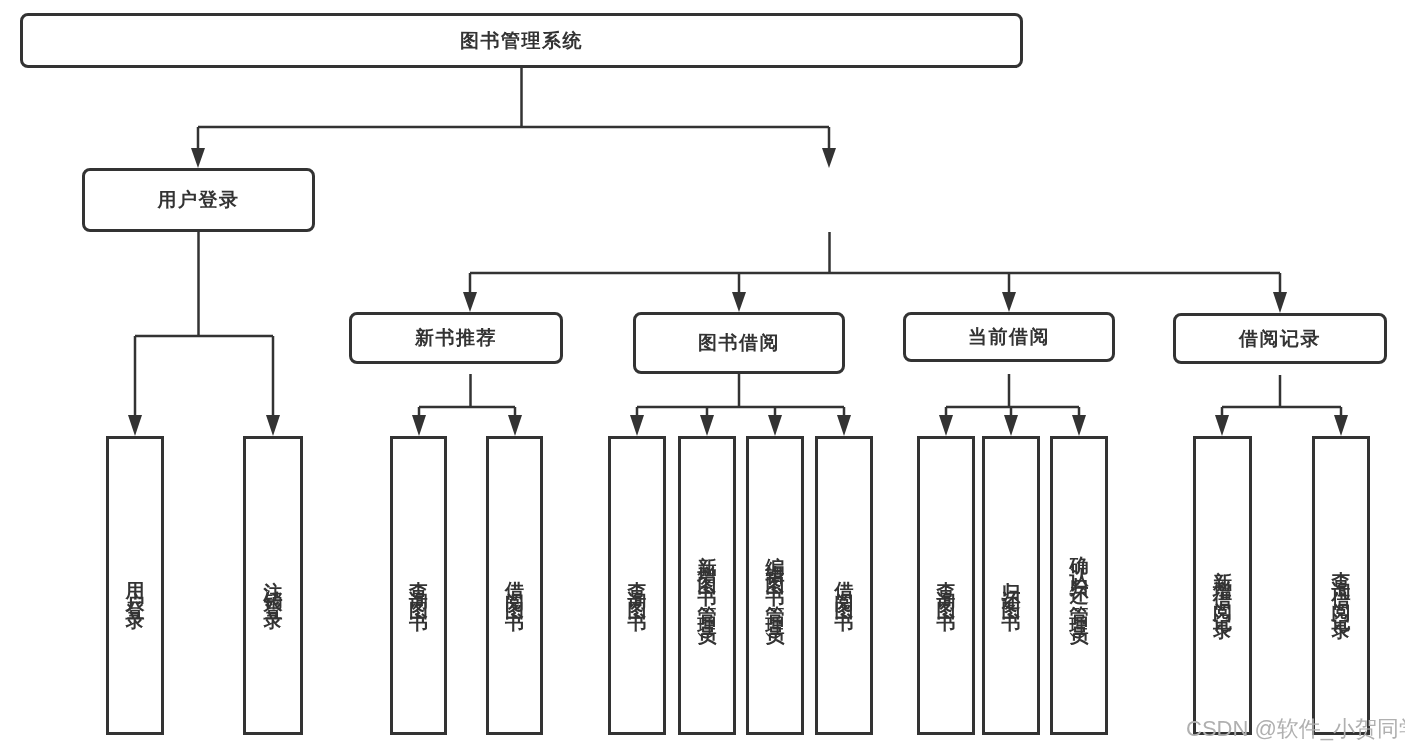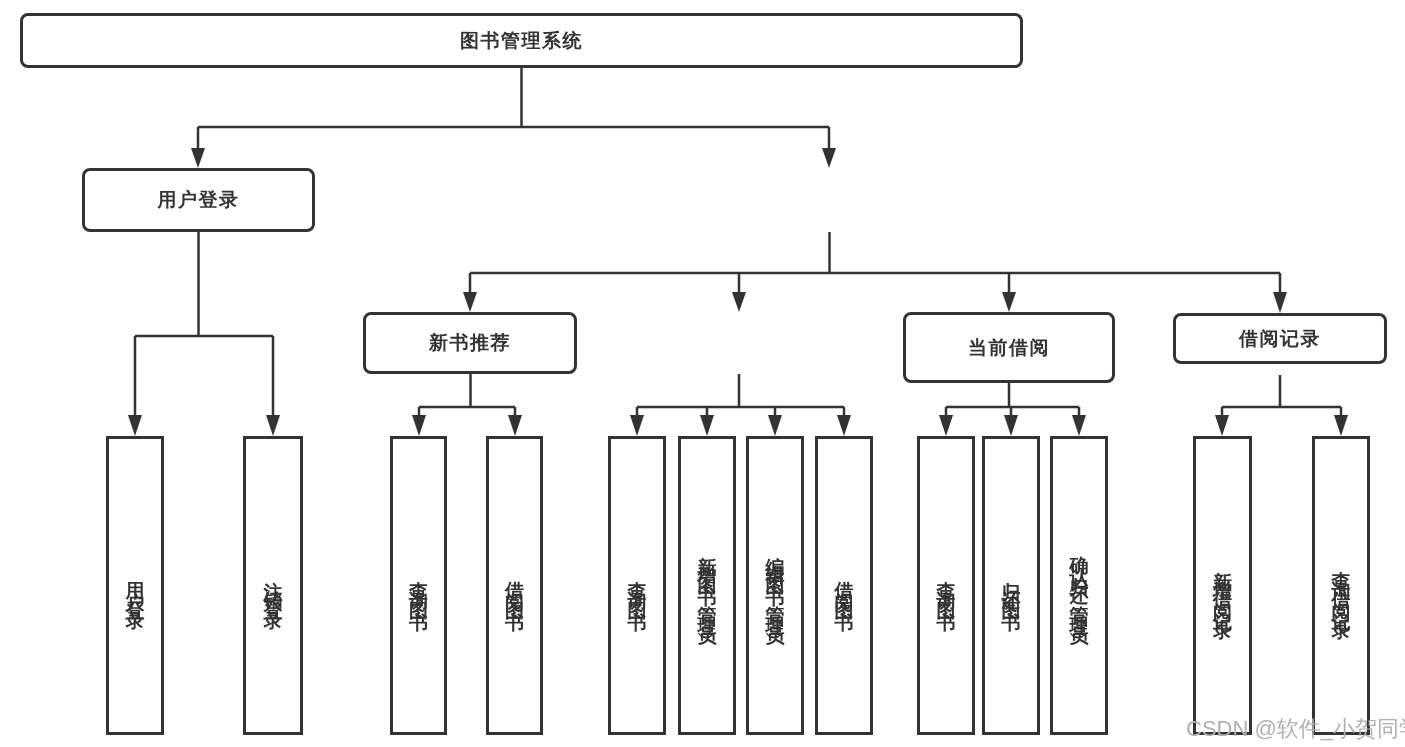--- a/index.html
+++ b/index.html
@@ -20,23 +20,23 @@
   .hbox{font-size:19px;letter-spacing:1.5px;border-radius:8px;}
   .vbox{
     writing-mode:vertical-rl;
     font-size:19px;letter-spacing:10px;
     text-align:center;
   }
   
   .n-root{left:20px;top:13px;width:1003px;height:55px;}
   .n-user-login{left:82px;top:168px;width:233px;height:64px;}
   .n-book-mgmt{left:712px;top:168px;width:235px;height:64px;}
-  .n-newbook{left:363px;top:312px;width:214px;height:62px;}
+  .n-newbook{left:349px;top:312px;width:214px;height:52px;}
   .n-borrowing{left:633px;top:312px;width:212px;height:62px;}
-  .n-current{left:903px;top:312px;width:212px;height:71px;}
+  .n-current{left:903px;top:312px;width:212px;height:50px;}
   .n-records{left:1173px;top:313px;width:214px;height:51px;}
   .n-l1a{left:106px;top:436px;width:58px;height:299px;}
   .n-l1b{left:243px;top:436px;width:60px;height:299px;}
   .n-l2a{left:390px;top:436px;width:57px;height:299px;}
   .n-l2b{left:486px;top:436px;width:57px;height:299px;}
   .n-l3a{left:608px;top:436px;width:58px;height:299px;}
   .n-l3b{left:678px;top:436px;width:58px;height:299px;}
   .n-l3c{left:746px;top:436px;width:58px;height:299px;}
   .n-l3d{left:815px;top:436px;width:58px;height:299px;}
   .n-l4a{left:917px;top:436px;width:58px;height:299px;}
@@ -125,20 +125,23 @@
     <span>图书管理系统</span>
   </div>
 
   <div class="box hbox n-user-login">
     <span>用户登录</span>
   </div>
 
   <div class="box hbox n-newbook">
     <span>新书推荐</span>
   </div>
+  <div class="box hbox n-borrowing">
+    <span>图书借阅</span>
+  </div>
   <div class="box hbox n-current">
     <span>当前借阅</span>
   </div>
   <div class="box hbox n-records">
     <span>借阅记录</span>
   </div>
 
   <div class="box vbox n-l1a">
     <span>用户登录</span>
   </div>

